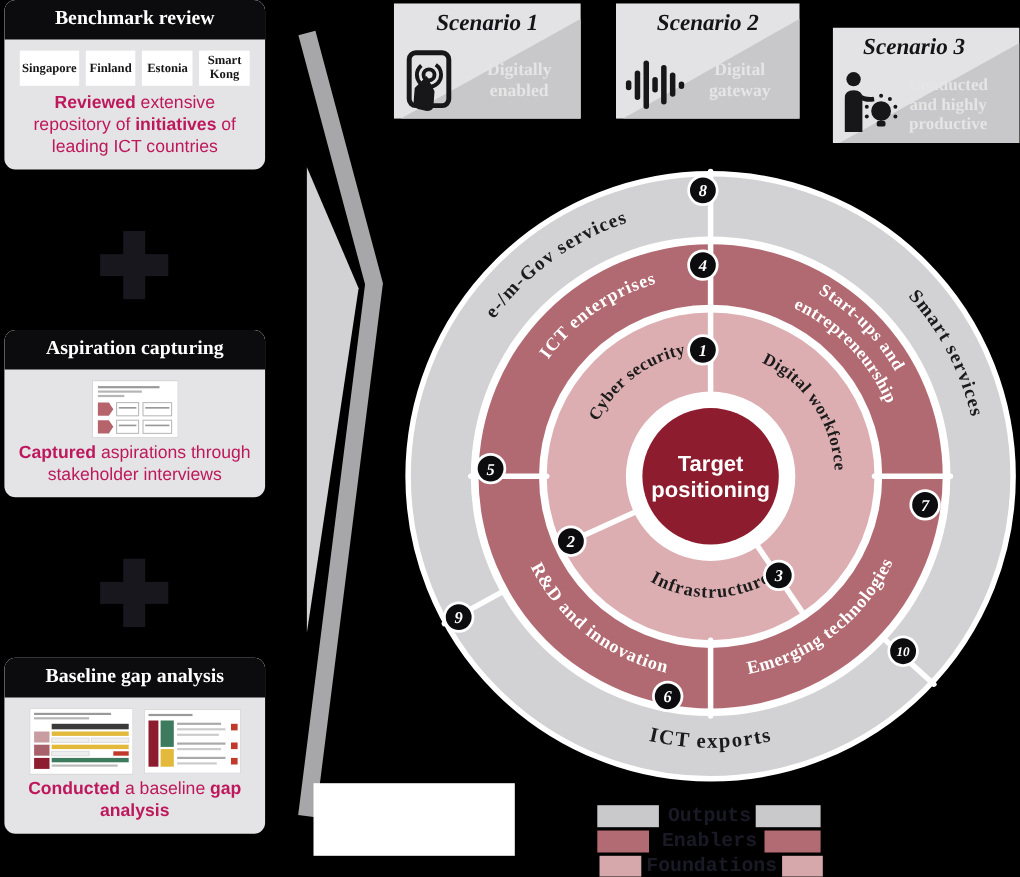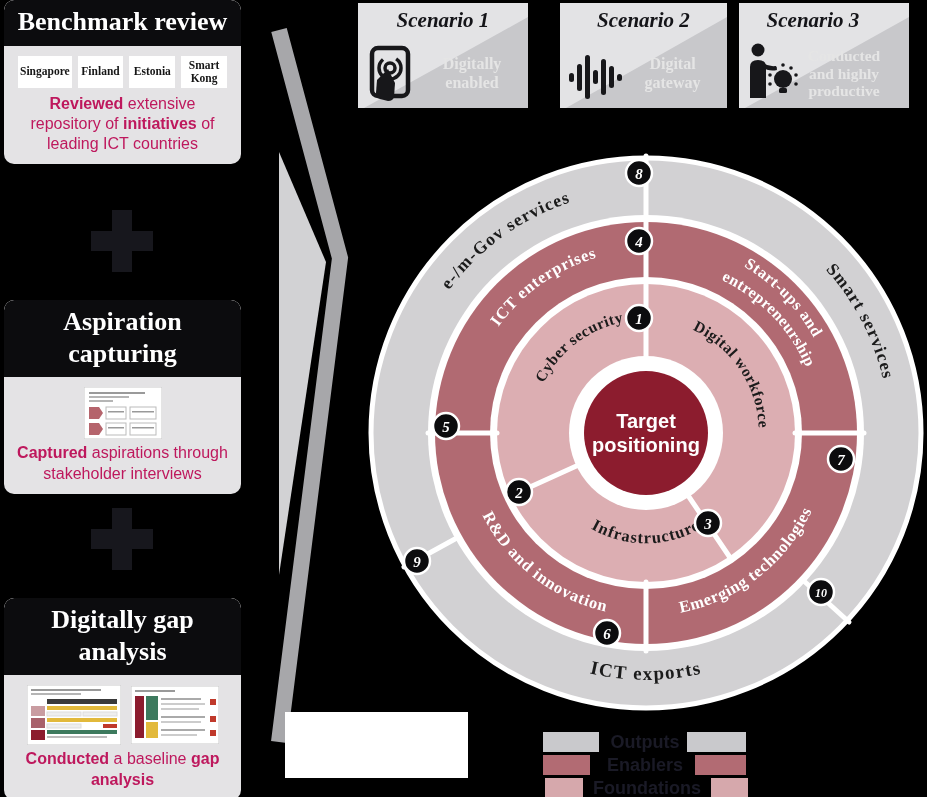--- a/index.html
+++ b/index.html
@@ -3,21 +3,21 @@
 <meta charset="utf-8">
 <style>
   html,body{margin:0;padding:0;background:#000;}
   #canvas{position:relative;width:927px;height:797px;background:#000;overflow:hidden;
           font-family:"Liberation Sans",sans-serif;}
   .abs{position:absolute;}
 
   
   .step-box{position:absolute;left:4px;width:237px;border-radius:10px;background:#e4e3e5;overflow:hidden;}
   .step-header{background:#0c0c0e;color:#fff;text-align:center;
-               font-family:"Liberation Serif",serif;font-weight:700;font-size:26px;line-height:1.22;
+               font-family:"Liberation Serif",serif;font-weight:700;font-size:18px;line-height:1.22;
                padding:6px 10px 8px;border-radius:10px 10px 0 0;}
   .step-body{padding:6px 12px 10px;}
   .chip-row{display:flex;gap:6px;justify-content:center;align-items:center;margin:4px 2px 6px;}
   .chip{background:#fff;flex:1;display:flex;align-items:center;justify-content:center;text-align:center;
         font-family:"Liberation Serif",serif;font-weight:700;font-size:11.5px;color:#161616;
         min-height:30px;line-height:1.1;padding:1px 2px;}
   .step-text{color:#be185d;font-size:16px;line-height:1.26;text-align:center;margin-top:4px;}
   .thumb-wrap{display:flex;gap:10px;justify-content:center;align-items:center;margin:4px 0 2px;}
   .plus{position:absolute;width:62px;height:62px;}
   .plus span{position:absolute;background:#17171d;}
@@ -31,21 +31,21 @@
             font-family:"Liberation Serif",serif;font-style:italic;font-weight:700;font-size:21px;color:#141418;}
   .sc-icon{position:absolute;left:8px;top:42px;}
   .sc-label{position:absolute;left:62px;top:40px;right:4px;bottom:4px;display:flex;align-items:center;justify-content:center;
             text-align:center;font-family:"Liberation Serif",serif;font-weight:700;font-size:16px;line-height:1.15;color:#e5e5e5;}
 
   
   .legend-row{position:absolute;height:20px;}
   .legend-row .sw{position:absolute;height:20px;top:0;}
   .sw-gray{background:#c9c9cc;} .sw-rose{background:#b26b73;} .sw-pink{background:#d6a8ac;}
   .legend-label{position:absolute;left:575px;width:140px;text-align:center;
-                font-family:Liberation Sans, sans-serif;font-weight:700;font-size:18px;color:#1a1a26;line-height:20px;}
+                font-family:Liberation Mono, monospace;font-weight:700;font-size:18px;color:#1a1a26;line-height:20px;}
 
   .white-block{position:absolute;left:285px;top:712px;width:183px;height:66px;background:#fff;}
 
   
   .ring-black{font-family:"Liberation Serif",serif;font-weight:700;fill:#1b1b1b;}
   .ring-white{font-family:"Liberation Serif",serif;font-weight:700;fill:#ffffff;}
   .badge-num{font-family:"Liberation Serif",serif;font-weight:700;font-style:italic;fill:#ffffff;text-anchor:middle;}
   .center-label{font-family:"Liberation Sans",sans-serif;font-weight:700;fill:#ffffff;font-size:20px;text-anchor:middle;}
 </style>
 </head>
@@ -207,21 +207,21 @@
       <div class="step-text"><span style="font-weight: 700;">Captured</span><span> aspirations through stakeholder interviews</span></div>
     </div>
   </div>
 
   <div class="plus" style="left:91px;top:508px;">
       <span class="h"></span>
       <span class="v"></span>
     </div>
 
   <div class="step-box" style="top:598px;">
-    <div class="step-header">Digitally gap analysis</div>
+    <div class="step-header">Baseline gap analysis</div>
     <div class="step-body">
       <div class="thumb-wrap">
         <svg width="94" height="60" viewBox="0 0 94 60">
           <rect x="0" y="0" width="94" height="60" fill="#ffffff" stroke="#c9c9c9"></rect>
           <rect x="4" y="4" width="70" height="2" fill="#999"></rect>
           <rect x="4" y="8" width="50" height="2" fill="#b5b5b5"></rect>
           <rect x="20" y="14" width="70" height="5" fill="#3a3a3a"></rect>
           <rect x="4" y="21" width="14" height="10" fill="#c99ca1"></rect>
           <rect x="4" y="33" width="14" height="10" fill="#a8616b"></rect>
           <rect x="4" y="45" width="14" height="10" fill="#8c1c2e"></rect>
@@ -284,21 +284,21 @@
         <rect x="17" y="4" width="5" height="44" rx="2.5"></rect>
         <rect x="25" y="19" width="5" height="14" rx="2.5"></rect>
         <rect x="33" y="8" width="5" height="36" rx="2.5"></rect>
         <rect x="41" y="15" width="5" height="22" rx="2.5"></rect>
         <rect x="49" y="23" width="5" height="7" rx="2.5"></rect>
       </g>
     </svg>
     <div class="sc-label">Digital gateway</div>
   </div>
 
-  <div class="scenario" style="left:739px;width:148px;">
+  <div class="scenario" style="left:757px;width:148px;margin-top:22px;">
     <svg class="bg" width="170" height="105" viewBox="0 0 170 105">
       <rect width="170" height="105" fill="#e3e3e5"></rect>
       <path d="M6,105 Q88,60 170,14 L170,105 Z" fill="#c8c8cb"></path>
     </svg>
     <div class="sc-title">Scenario 3</div>
     <svg class="sc-icon" width="58" height="56" viewBox="0 0 58 56" style="top:40px;left:6px;">
       <g fill="#17171a">
         <circle cx="13" cy="7" r="6.5"></circle>
         <path d="M5,55 L5,24 q0,-7 8,-7 q8,0 8,7 l0,31 z"></path>
         <path d="M18,20 q6,4 13,3 l1,4 q-8,2 -15,-3 z"></path>

